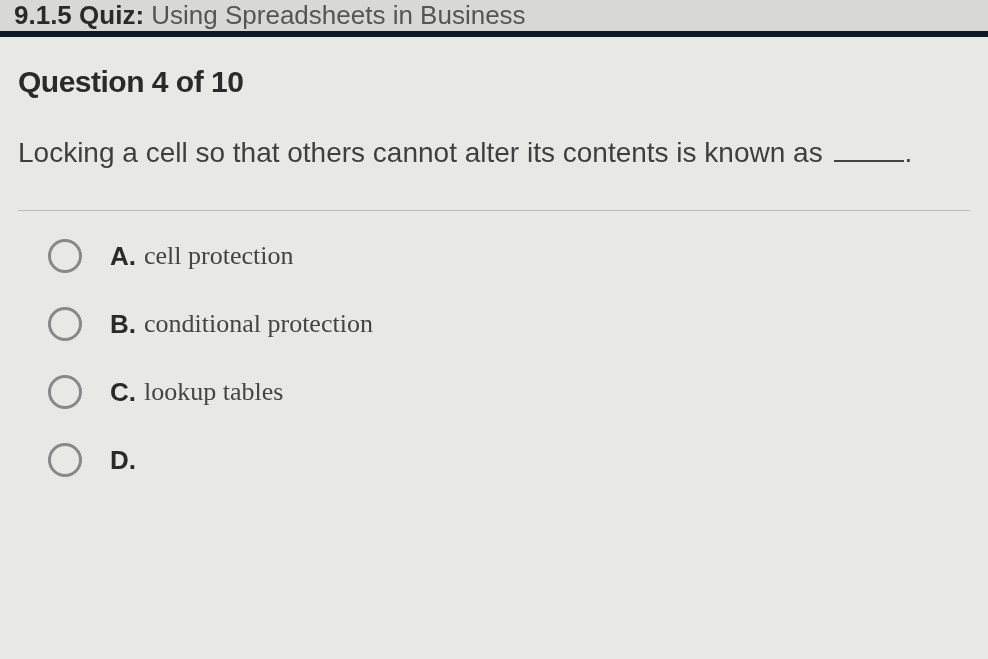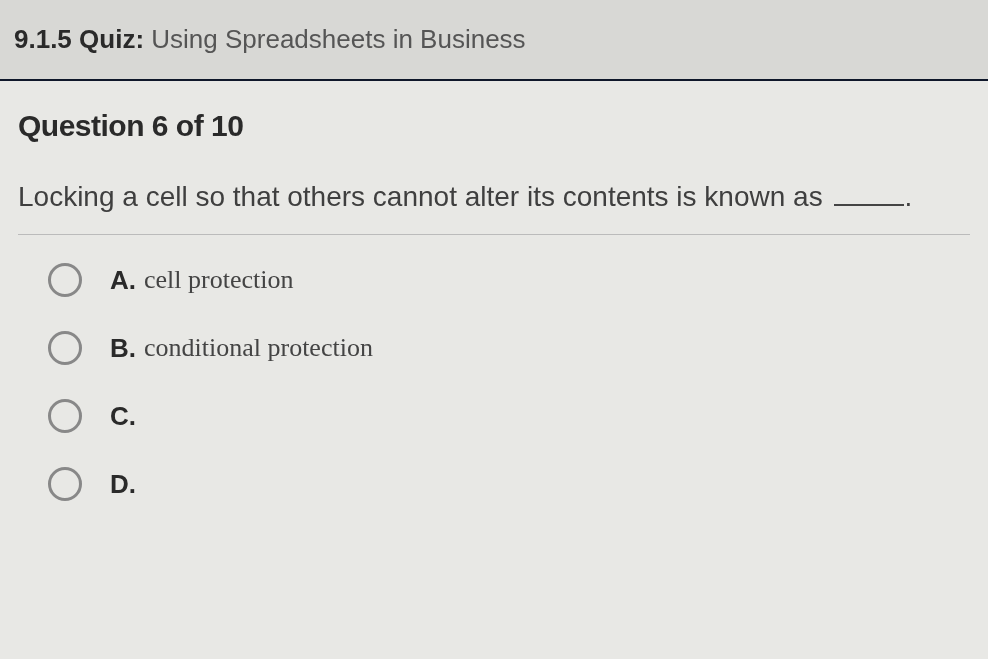--- a/index.html
+++ b/index.html
@@ -9,22 +9,22 @@
     }
     body {
       font-family: Arial, Helvetica, sans-serif;
       background: #e8e8e5;
       width: 988px;
       height: 659px;
       overflow: hidden;
     }
     .header {
       background: #d8d8d5;
-      padding: 24px 14px;
-      border-bottom: 2px solid #0f172a;
+      padding: 0 14px;
+      border-bottom: 6px solid #0f172a;
       font-size: 26px;
       color: #3a3a3a;
     }
     .header-number {
       font-weight: bold;
       color: #2a2a2a;
     }
     .header-quiz {
       font-weight: bold;
       color: #2a2a2a;
@@ -39,21 +39,21 @@
     .question-header {
       font-size: 30px;
       font-weight: bold;
       color: #2a2a2a;
       margin-bottom: 34px;
       letter-spacing: -0.5px;
     }
     .question-text {
       font-size: 28px;
       color: #3f3f3f;
-      margin-bottom: 18px;
+      margin-bottom: 38px;
       line-height: 1.4;
     }
     .blank {
       display: inline-block;
       border-bottom: 2px solid #444;
       width: 70px;
       vertical-align: baseline;
       margin-left: 4px;
     }
     .divider {
@@ -94,21 +94,21 @@
 </head>
 <body>
 
 <div class="header">
   <span class="header-number">9.1.5</span>
   <span class="header-quiz">Quiz:</span>
   <span class="header-title">Using Spreadsheets in Business</span>
 </div>
 
 <div class="content">
-  <div class="question-header">Question 6 of 10</div>
+  <div class="question-header">Question 4 of 10</div>
   <div class="question-text">
     <span>Locking a cell so that others cannot alter its contents is known as </span><span class="blank"></span><span>.</span>
   </div>
   <hr class="divider">
   <div class="options">
 
     <div class="option-row">
       <div class="radio"></div>
       <span class="option-letter">A.</span>
       <span class="option-text">cell protection</span>
@@ -116,20 +116,21 @@
 
     <div class="option-row">
       <div class="radio"></div>
       <span class="option-letter">B.</span>
       <span class="option-text">conditional protection</span>
     </div>
 
     <div class="option-row">
       <div class="radio"></div>
       <span class="option-letter">C.</span>
+      <span class="option-text">lookup tables</span>
     </div>
 
     <div class="option-row">
       <div class="radio"></div>
       <span class="option-letter">D.</span>
     </div>
 
   </div>
 </div>
 

